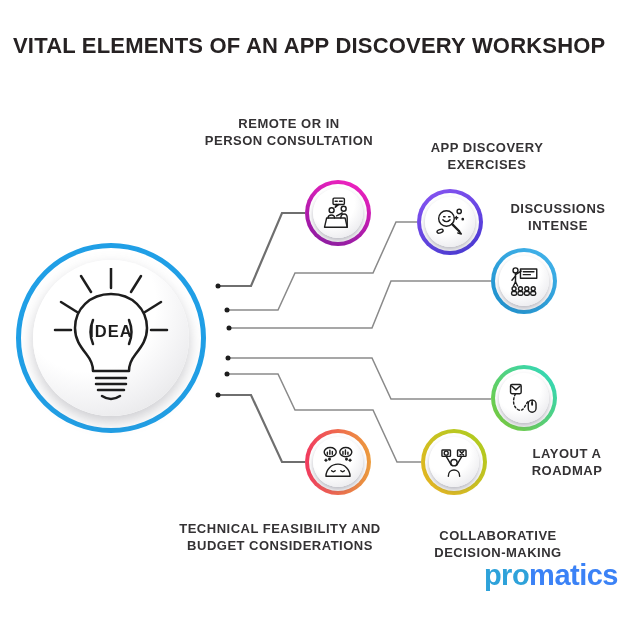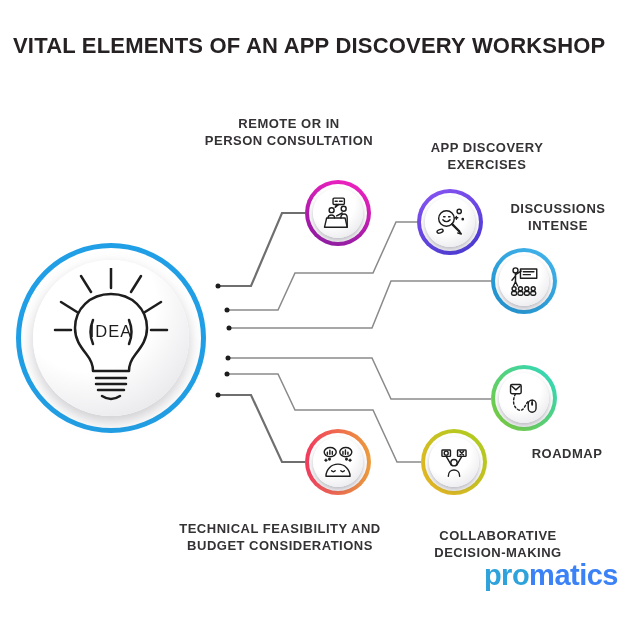--- a/index.html
+++ b/index.html
@@ -11,21 +11,21 @@
     position:absolute;left:13px;top:33px;width:606px;
     font-size:22px;font-weight:700;letter-spacing:0.2px;color:#262223;white-space:nowrap;
   }
   .connectors{position:absolute;left:0;top:0;z-index:1;}
   .ln{fill:none;stroke:var(--connector,#8a8a8a);stroke-width:1.5;}
   .ln.thick{stroke:#6f6f6f;stroke-width:2.2;}
   .dot{fill:#1d1d1d;}
   
   .center-circle{
     position:absolute;left:16px;top:243px;width:180px;height:180px;border-radius:50%;
-    border:5px solid #209fe6;background:#ffffff;display:flex;align-items:center;justify-content:center;z-index:2;
+    border:5px solid #209fe6;background:#ffffff;display:flex;align-items:center;justify-content:center;z-index:2;font-weight:bold;
   }
   .center-disc{
     width:156px;height:156px;border-radius:50%;
     background:radial-gradient(circle at 35% 28%, #ffffff 45%, #f0f0f2 70%, #dededf 100%);
     box-shadow:0 6px 14px rgba(110,110,120,.35);
     display:flex;align-items:center;justify-content:center;
   }
   
   .node{
     position:absolute;width:66px;height:66px;border-radius:50%;padding:4px;box-sizing:border-box;z-index:2;
@@ -211,20 +211,21 @@
   </div>
   <div class="label" style="left:397px;top:139px;width:180px;">
     <div>APP DISCOVERY</div>
     <div>EXERCISES</div>
   </div>
   <div class="label" style="left:495px;top:200px;width:126px;">
     <div>DISCUSSIONS</div>
     <div>INTENSE</div>
   </div>
   <div class="label" style="left:507px;top:445px;width:120px;">
+    <div>LAYOUT A</div>
     <div>ROADMAP</div>
   </div>
   <div class="label" style="left:398px;top:527px;width:200px;">
     <div>COLLABORATIVE</div>
     <div>DECISION-MAKING</div>
   </div>
   <div class="label" style="left:148px;top:520px;width:264px;">
     <div>TECHNICAL FEASIBILITY AND</div>
     <div>BUDGET CONSIDERATIONS</div>
   </div>

